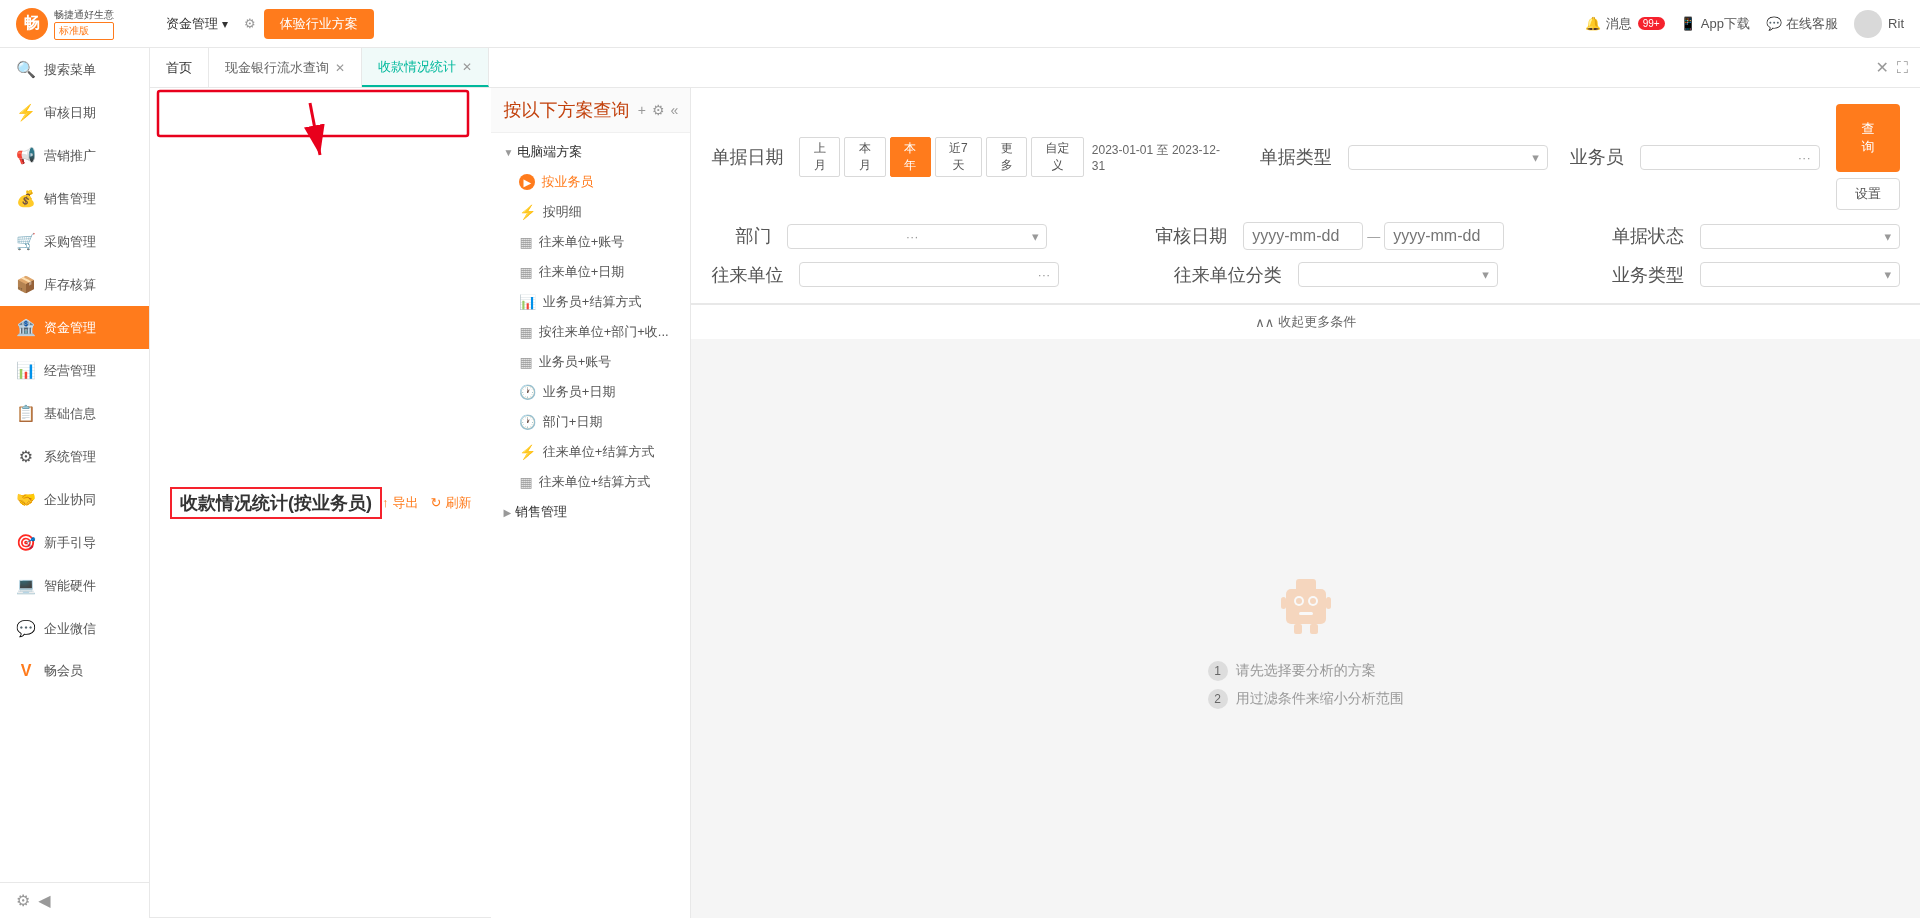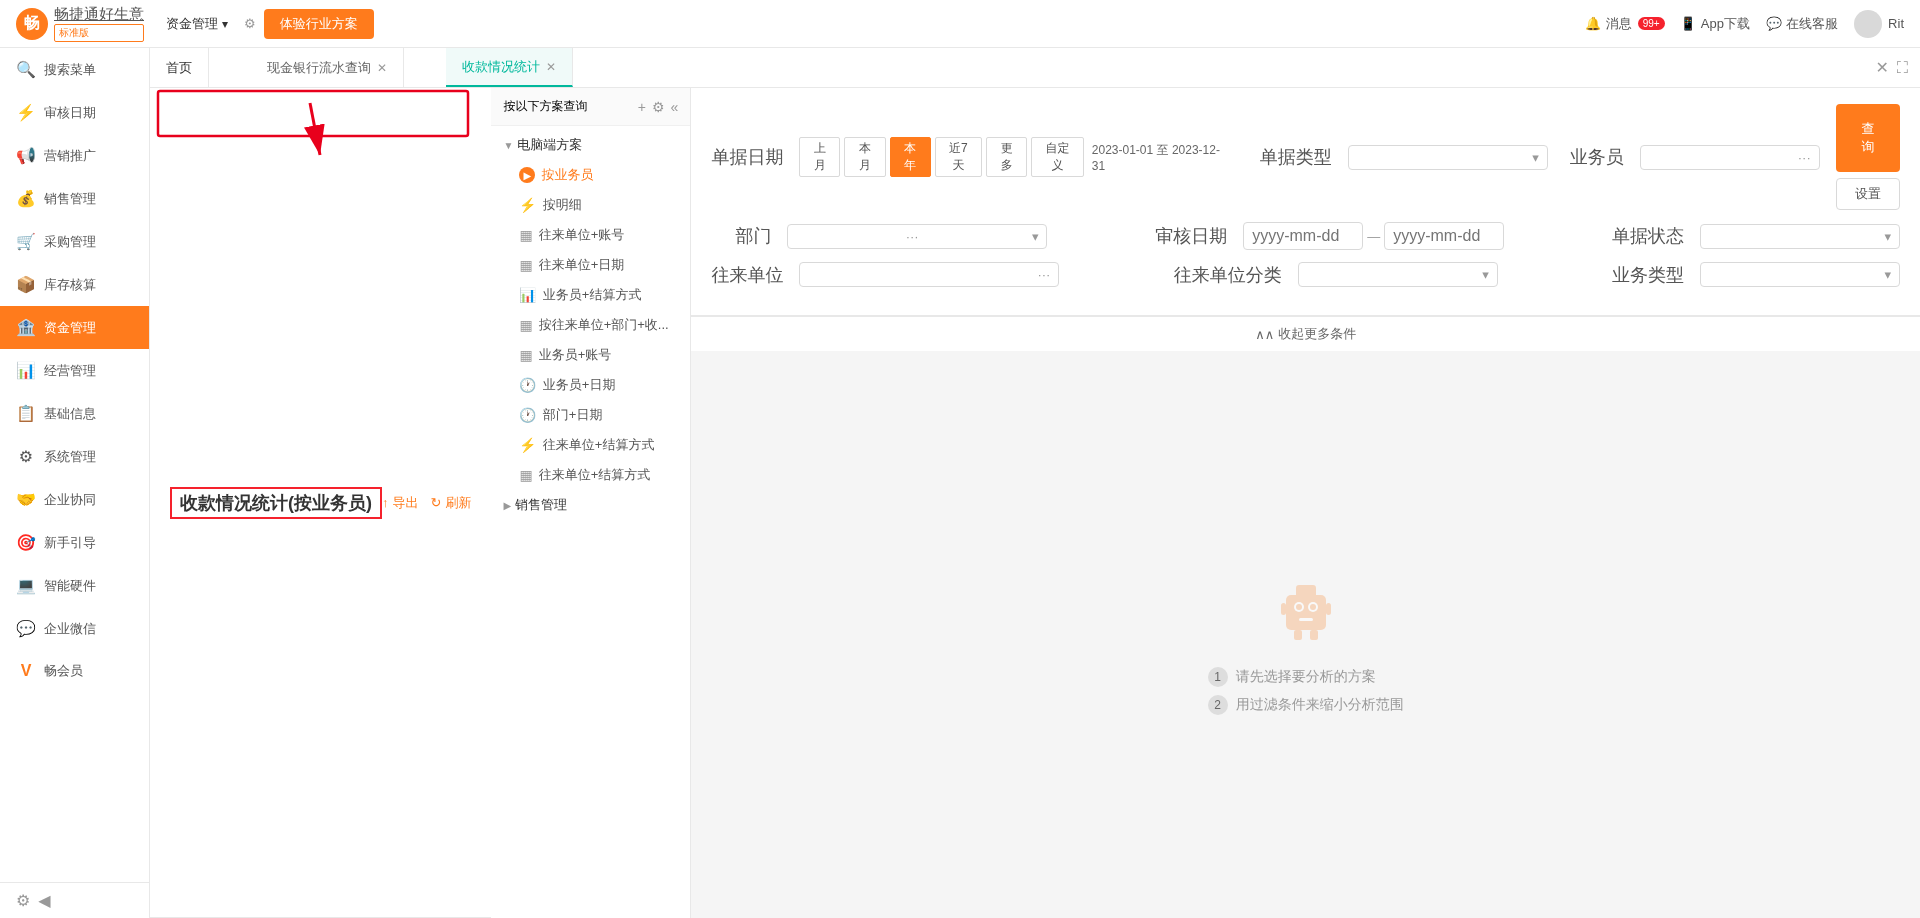--- a/index.html
+++ b/index.html
@@ -121,21 +121,20 @@
       overflow: hidden;
     }
 
     
     .tab-bar {
       height: 40px;
       background: #fff;
       border-bottom: 1px solid #e8e8e8;
       display: flex;
       align-items: stretch;
-      gap: 42px;
     }
     .tab-item {
       display: flex;
       align-items: center;
       gap: 6px;
       padding: 0 16px;
       font-size: 13px;
       cursor: pointer;
       color: #666;
       border-right: 1px solid #e8e8e8;
@@ -182,21 +181,21 @@
       background: #fff;
       padding: 16px 20px;
       border-bottom: 1px solid #e8e8e8;
     }
     .filter-row {
       display: flex;
       align-items: center;
       gap: 16px;
       margin-bottom: 12px;
     }
-    .filter-row:last-child { margin-bottom: 12px; }
+    .filter-row:last-child { margin-bottom: 0; }
     .filter-label {
       color: #555;
       font-size: 18px;
       min-width: 60px;
       text-align: right;
       flex-shrink: 0;
     }
     .date-btns {
       display: flex;
       gap: 4px;
@@ -279,21 +278,21 @@
       overflow-y: auto;
     }
     .scheme-panel-header {
       display: flex;
       align-items: center;
       justify-content: space-between;
       padding: 10px 12px;
       border-bottom: 1px solid #f0f0f0;
       background: #fafafa;
     }
-    .scheme-panel-title { font-size: 12px; color: #000000; }
+    .scheme-panel-title { font-size: 18px; color: #c2410c; }
     .scheme-panel-actions { display: flex; gap: 6px; align-items: center; }
     .scheme-action-btn { cursor: pointer; color: #999; font-size: 14px; }
     .scheme-tree { padding: 4px 0; }
     .scheme-group {
       padding: 6px 12px;
       font-size: 13px;
       color: #333;
       display: flex;
       align-items: center;
       gap: 4px;
@@ -368,21 +367,21 @@
       font-size: 13px; color: #555; cursor: pointer;
     }
   </style>
 </head>
 <body>
 
 <div class="top-header">
   <div class="logo-area">
     <div class="logo-icon">畅</div>
     <div>
-      <div style="font-size:15px;color:#555;text-decoration:underline;">畅捷通好生意</div>
+      <div style="font-size:10px;color:#555;">畅捷通好生意</div>
       <div class="edition-badge">标准版</div>
     </div>
   </div>
   <div class="header-nav-area">
     <div class="header-breadcrumb">
       <span>资金管理</span>
       <span class="header-chevron">▾</span>
     </div>
     <span class="header-gear">⚙</span>
     <button class="trial-btn">体验行业方案</button>

